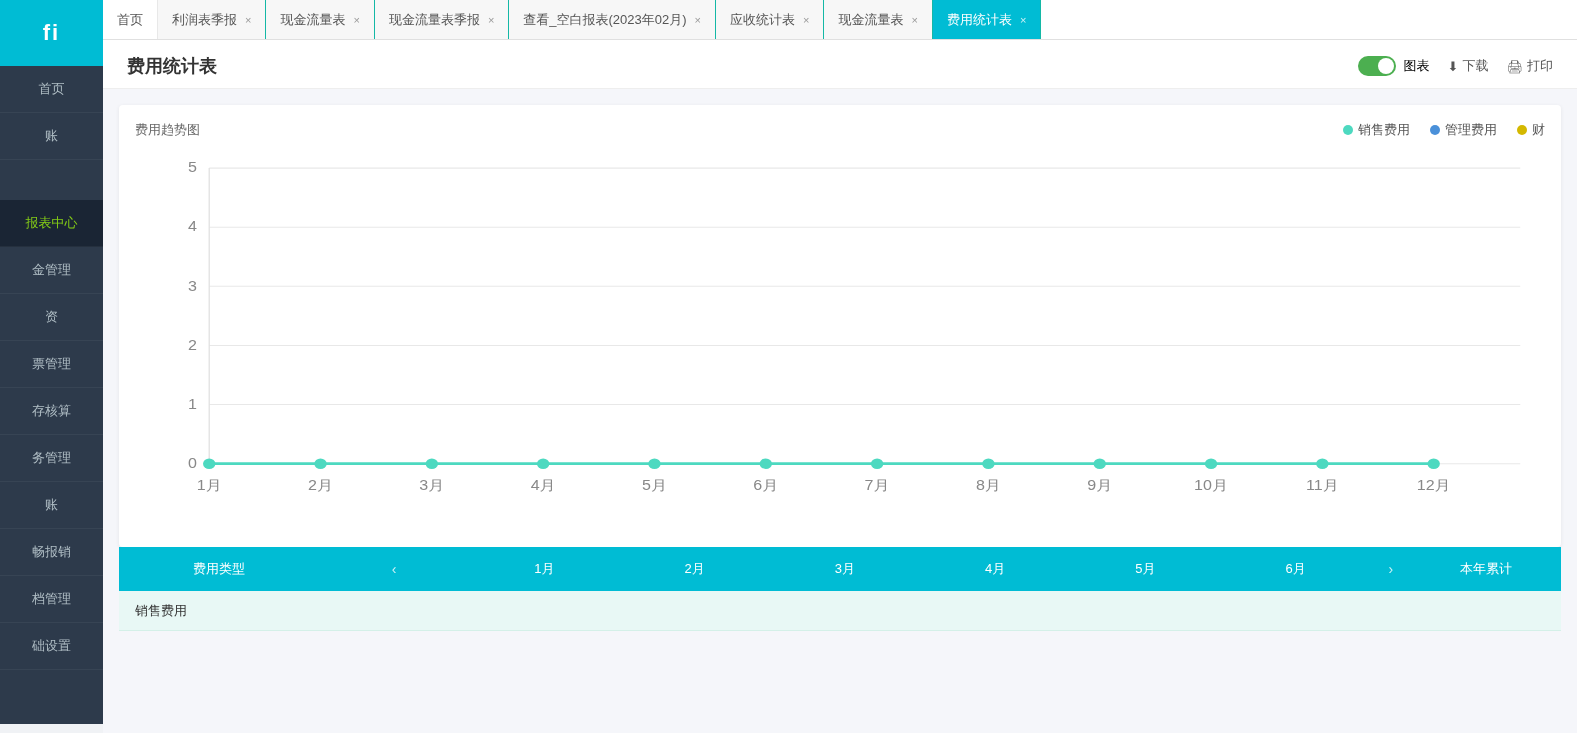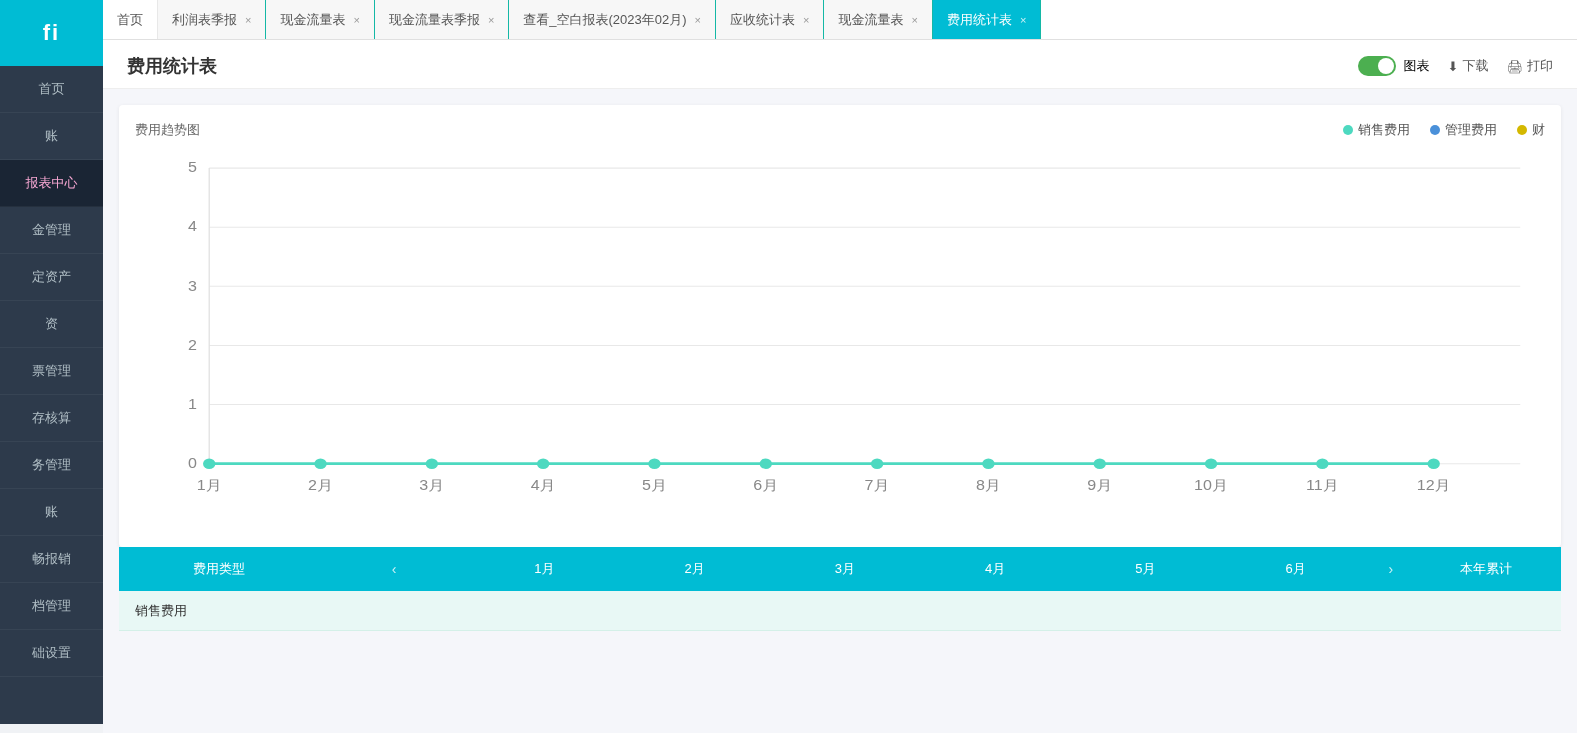--- a/index.html
+++ b/index.html
@@ -27,21 +27,21 @@
       letter-spacing: 2px;
     }
     .sidebar-item {
       color: #b0bec5;
       padding: 14px 0;
       text-align: center;
       font-size: 13px;
       cursor: pointer;
       border-bottom: 1px solid rgba(255,255,255,0.05);
     }
-    .sidebar-item.active { background: #1a2534; color: #f9a8d4; }
+    .sidebar-item.active { background: #1a2534; color: #84cc16; margin-top: 40px; }
 
     
     .main {
       flex: 1;
       display: flex;
       flex-direction: column;
       overflow: hidden;
     }
 
     
@@ -239,21 +239,20 @@
   </style>
 </head>
 <body>
 
 <div class="sidebar">
   <div class="sidebar-logo">fi</div>
   <div class="sidebar-item">首页</div>
   <div class="sidebar-item">账</div>
   <div class="sidebar-item active">报表中心</div>
   <div class="sidebar-item">金管理</div>
-  <div class="sidebar-item">定资产</div>
   <div class="sidebar-item">资</div>
   <div class="sidebar-item">票管理</div>
   <div class="sidebar-item">存核算</div>
   <div class="sidebar-item">务管理</div>
   <div class="sidebar-item">账</div>
   <div class="sidebar-item">畅报销</div>
   <div class="sidebar-item">档管理</div>
   <div class="sidebar-item">础设置</div>
 </div>
 

